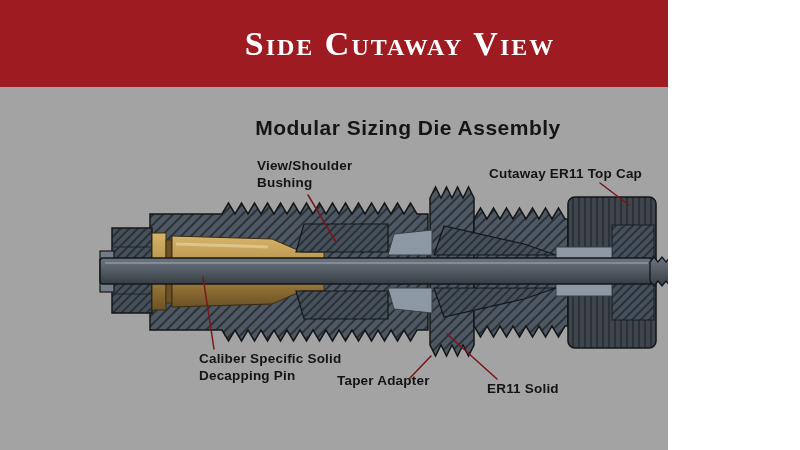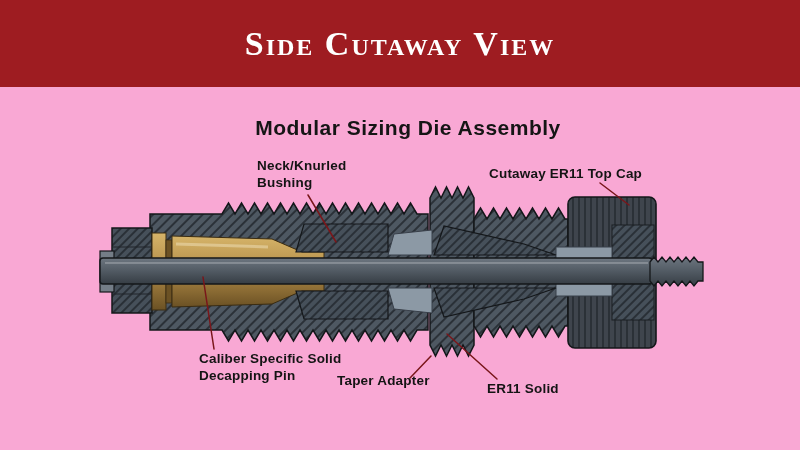--- a/index.html
+++ b/index.html
@@ -1,18 +1,18 @@
 <!DOCTYPE html>
 <html><head>
 <meta charset="utf-8">
 <style>
   html,body{margin:0;padding:0;background:#fff;}
   .stage{
-    position:relative;width:800px;height:450px;overflow:hidden;
-    background:#f9a8d4;font-family:"Liberation Sans",sans-serif;
+    position:relative;width:668px;height:450px;overflow:hidden;
+    background:#a3a3a3;font-family:"Liberation Sans",sans-serif;
   }
   .banner{
     position:absolute;top:0;left:0;width:800px;height:87px;
     background:#9e1c21;display:flex;align-items:center;justify-content:center;
     z-index:3;
   }
   .banner h1{
     margin:0;color:#ffffff;font-family:"Liberation Serif",serif;
     font-variant:small-caps;font-weight:700;font-size:34px;letter-spacing:2px;
   }
@@ -104,21 +104,21 @@
 
     <g stroke="#7a161a" stroke-width="1.5" stroke-linecap="round">
       <line x1="308" y1="195" x2="336" y2="242"></line>
       <line x1="600" y1="183" x2="629" y2="205"></line>
       <line x1="214" y1="349" x2="203" y2="277"></line>
       <line x1="410" y1="378" x2="431" y2="356"></line>
       <line x1="497" y1="379" x2="447" y2="334"></line>
     </g>
   </svg>
 
-  <div class="label l-bushing">Neck/Knurled
+  <div class="label l-bushing">View/Shoulder
 Bushing</div>
   <div class="label l-topcap">Cutaway ER11 Top Cap</div>
   <div class="label l-decap">Caliber Specific Solid
 Decapping Pin</div>
   <div class="label l-taper">Taper Adapter</div>
   <div class="label l-collet">ER11 Solid</div>
 
 </div>
 
 </body></html>

